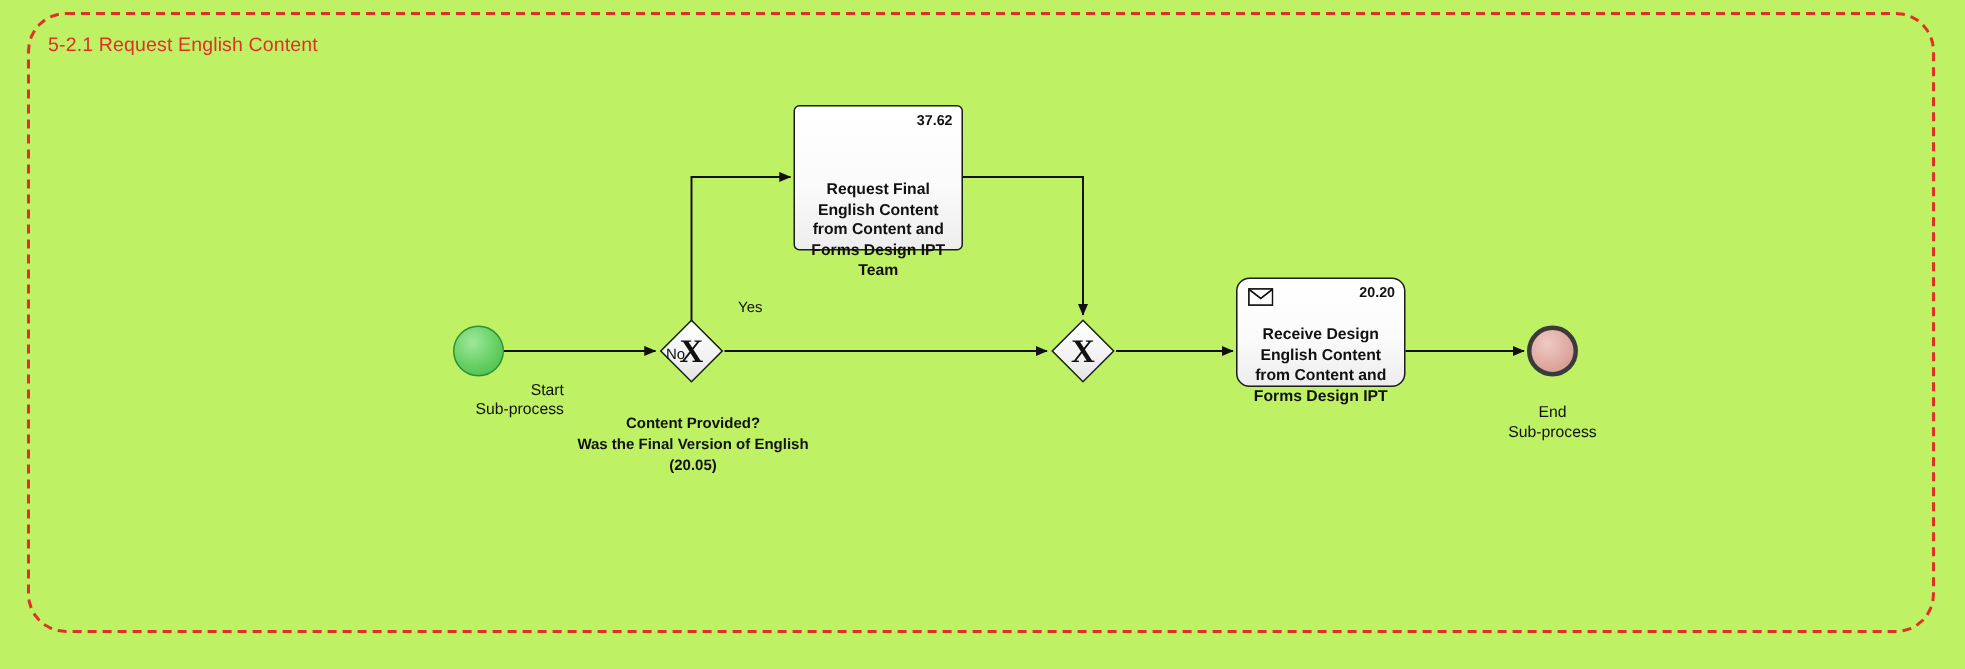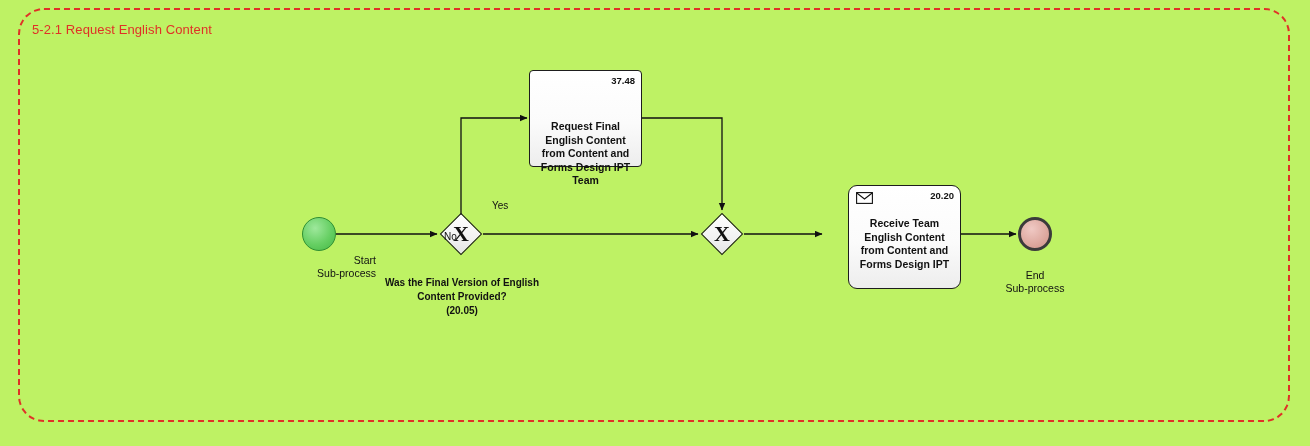--- a/index.html
+++ b/index.html
@@ -180,23 +180,22 @@
     width: 113px;
     height: 97px;
     border-radius: 4px;
   }
   #task-2010 .task-text { top: 15px; margin-top: 34px; }
 
   #task-2020 {
     left: 824px;
     top: 185px;
     width: 113px;
-    height: 104px;
+    height: 73px;
     border-radius: 9px;
-    margin-left: 24px;
   }
   #task-2020 .task-text { top: 31px; }
 
   .envelope-icon {
     position: absolute;
     left: 7px;
     top: 6px;
     width: 17px;
     height: 12px;
   }
@@ -233,30 +232,30 @@
   <div id="start-label">
     <div>Start</div>
     <div>Sub-process</div>
   </div>
 
   <div class="gateway" id="gateway-1">
     <div class="diamond"></div>
     <div class="x">X</div>
   </div>
   <div id="gateway-1-label">
+    <div>Content Provided?</div>
     <div>Was the Final Version of English</div>
-    <div>Content Provided?</div>
     <div>(20.05)</div>
   </div>
 
   <div class="flow-label" id="label-no">No</div>
   <div class="flow-label" id="label-yes">Yes</div>
 
   <div class="task" id="task-2010">
-    <div class="num">37.48</div>
+    <div class="num">37.62</div>
     <div class="task-text">
       <div>Request Final</div>
       <div>English Content</div>
       <div>from Content and</div>
       <div>Forms Design IPT</div>
       <div>Team</div>
     </div>
   </div>
 
   <div class="gateway" id="gateway-2">
@@ -264,21 +263,21 @@
     <div class="x">X</div>
   </div>
 
   <div class="task" id="task-2020">
     <div class="num">20.20</div>
     <svg class="envelope-icon" viewBox="0 0 17 12">
       <rect x="0.6" y="0.6" width="15.8" height="10.8" fill="#ffffff" stroke="#111111" stroke-width="1.1"></rect>
       <path d="M0.8,1 L8.5,7 L16.2,1" fill="none" stroke="#111111" stroke-width="1.1"></path>
     </svg>
     <div class="task-text">
-      <div>Receive Team</div>
+      <div>Receive Design</div>
       <div>English Content</div>
       <div>from Content and</div>
       <div>Forms Design IPT</div>
     </div>
   </div>
 
   <div id="end-event"></div>
   <div id="end-label">
     <div>End</div>
     <div>Sub-process</div>

